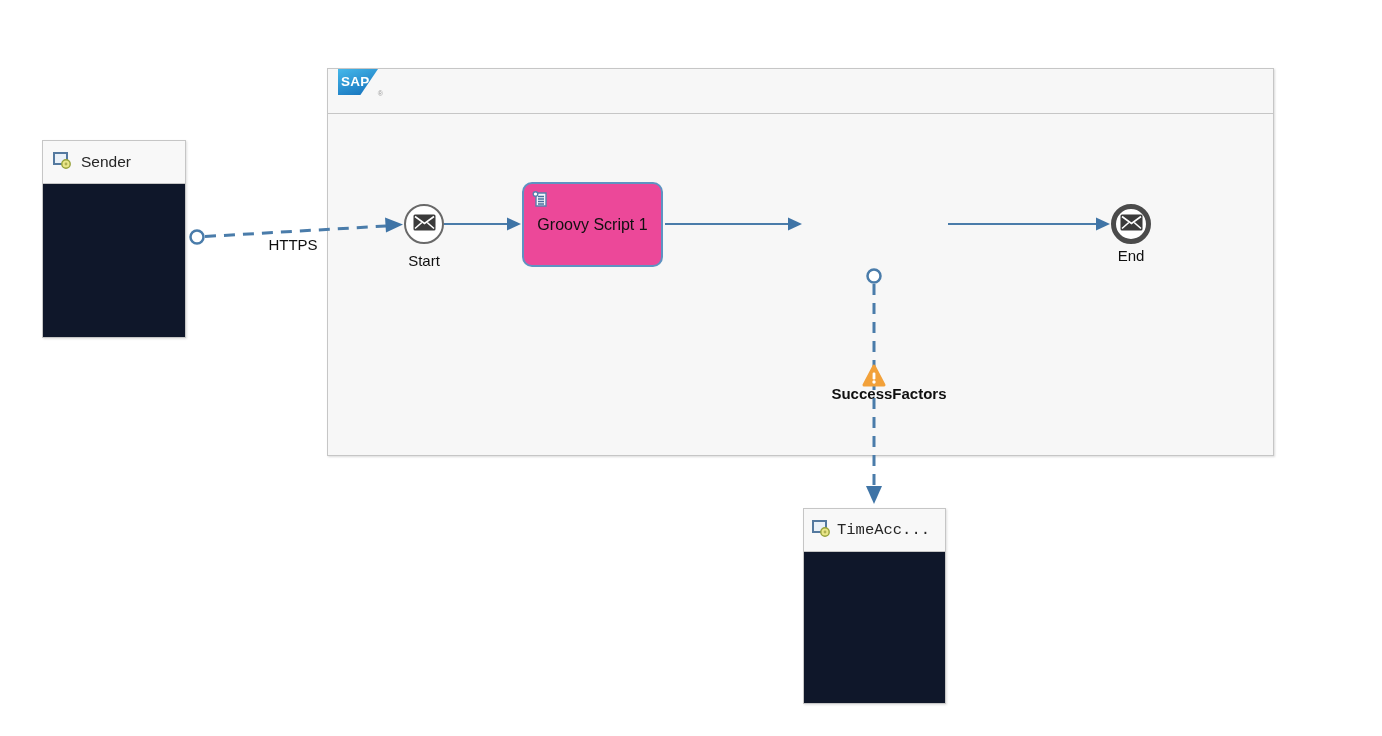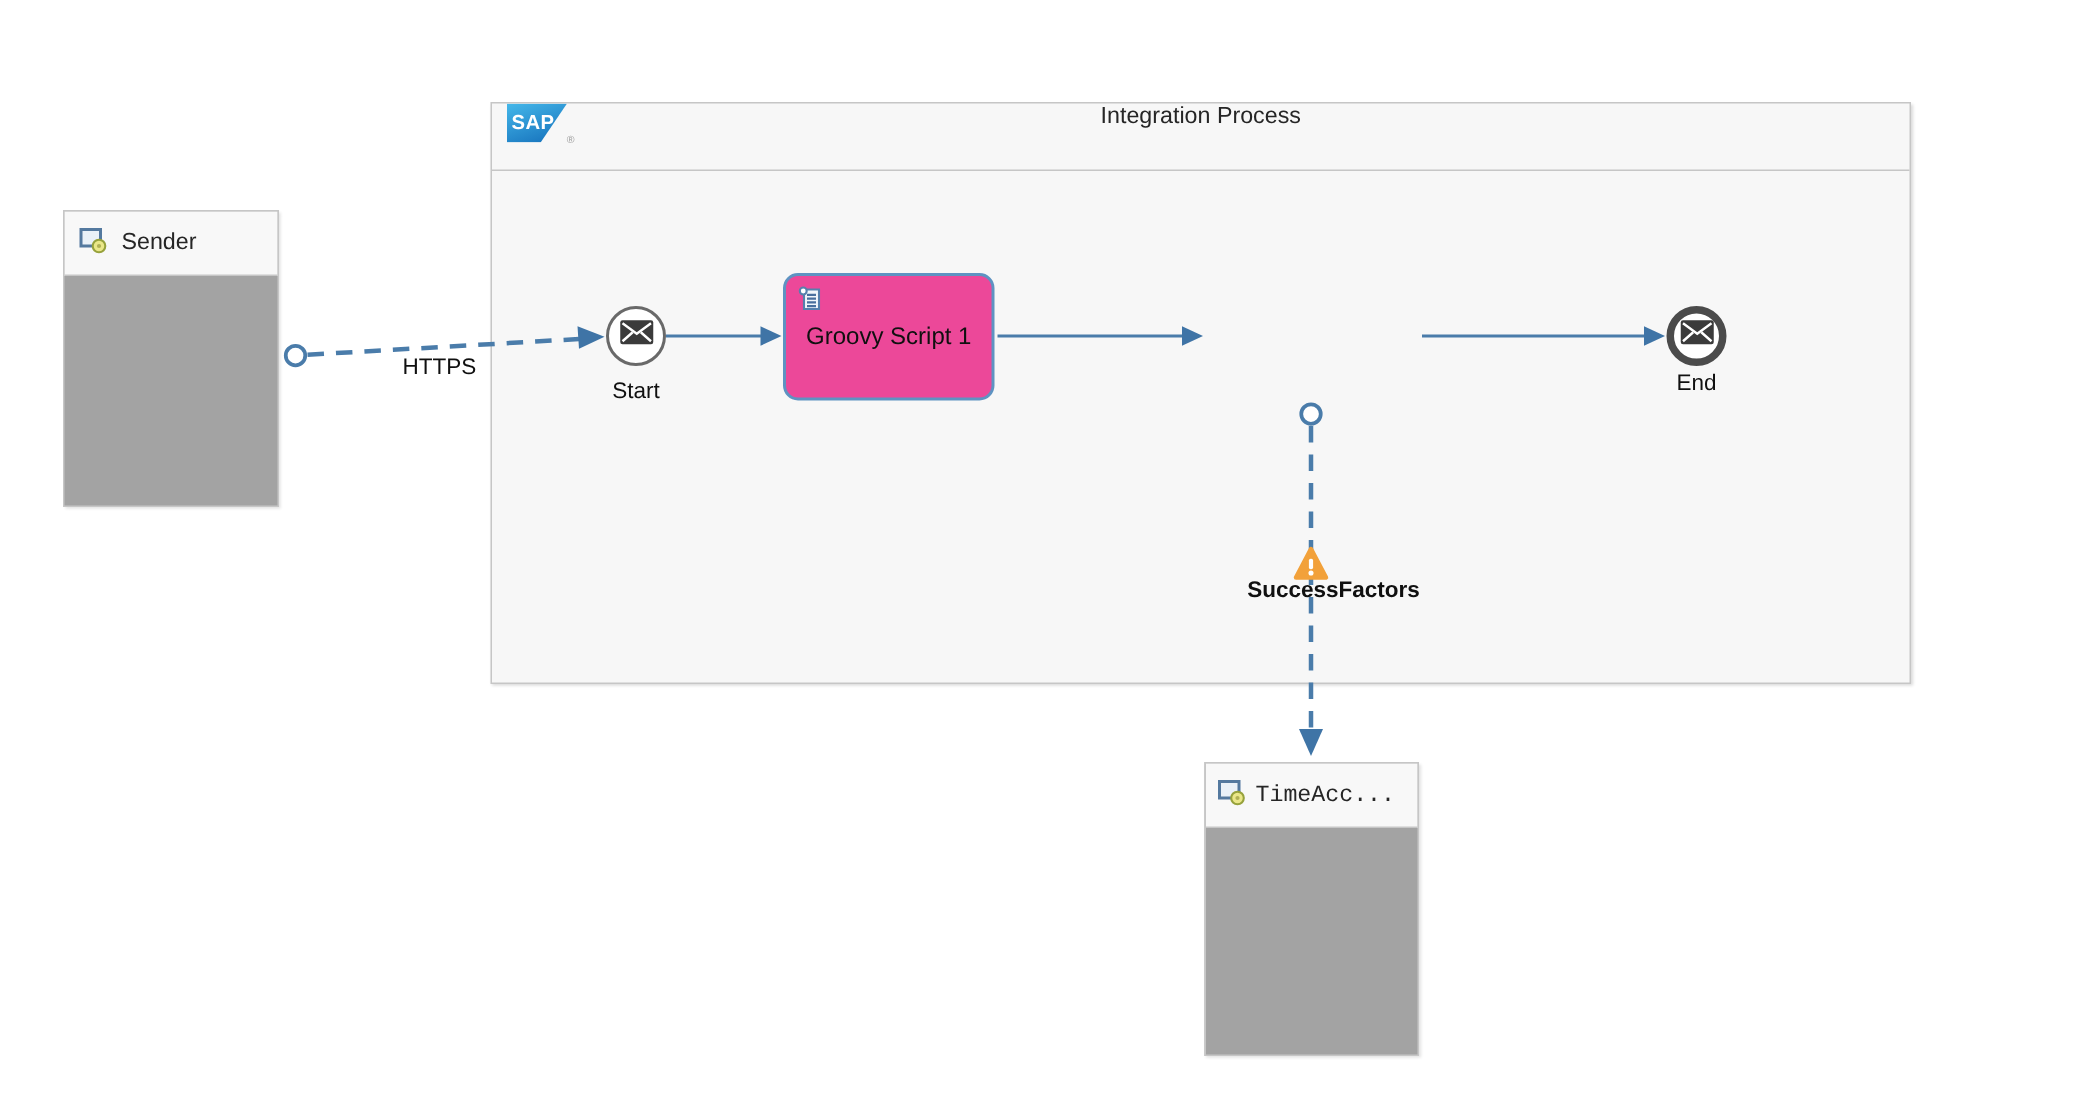--- a/index.html
+++ b/index.html
@@ -2,21 +2,21 @@
 <html><head>
 <meta charset="utf-8">
 <style>
   html,body{margin:0;padding:0;background:#ffffff;}
   .canvas{
     position:relative;width:1382px;height:736px;background:#ffffff;
     font-family:"Liberation Sans",sans-serif;overflow:hidden;color:#1f1f1f;
   }
   
   .participant{
-    position:absolute;background:#a3a3a3;border:1px solid #c6c6c6;
+    position:absolute;background:#0f172a;border:1px solid #c6c6c6;
     box-shadow:1px 1px 2px rgba(0,0,0,0.12);box-sizing:border-box;
   }
   .participant-header{
     height:42px;border-bottom:1px solid #c6c6c6;display:flex;align-items:center;
     padding:0 9px;gap:9px;font-size:15.5px;color:#262626;background:#f8f8f8;
   }
   .participant-body{flex:1;}
   
   .pool{
     position:absolute;left:327px;top:68px;width:947px;height:388px;
@@ -83,21 +83,20 @@
     </div>
     <div class="participant-body"></div>
   </div>
 
   <div class="pool">
     <div class="pool-header">
       <span class="sap-logo">
         <span class="logo-shape">SAP</span>
         <span class="logo-reg">®</span>
       </span>
-      <span class="pool-title">Integration Process</span>
     </div>
   </div>
 
   <div class="participant" style="left:803px;top:508px;width:143px;height:196px;">
     <div class="participant-header" style="gap:6px;padding:0 7px;font-family:Liberation Mono, monospace;">
       <span>
         <svg width="20" height="20" viewBox="0 0 20 20">
           <rect x="2" y="3" width="13" height="11" fill="#eaf1f8" stroke="#54799f" stroke-width="2"></rect>
           <circle cx="14" cy="14" r="4.2" fill="#eae789" stroke="#97a23c" stroke-width="1.4"></circle>
           <circle cx="14" cy="14" r="1.4" fill="#b0b054"></circle>

